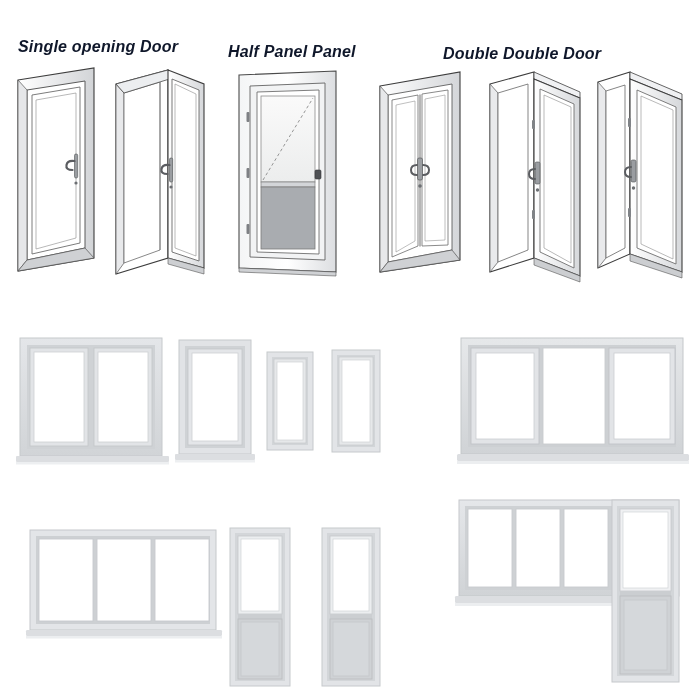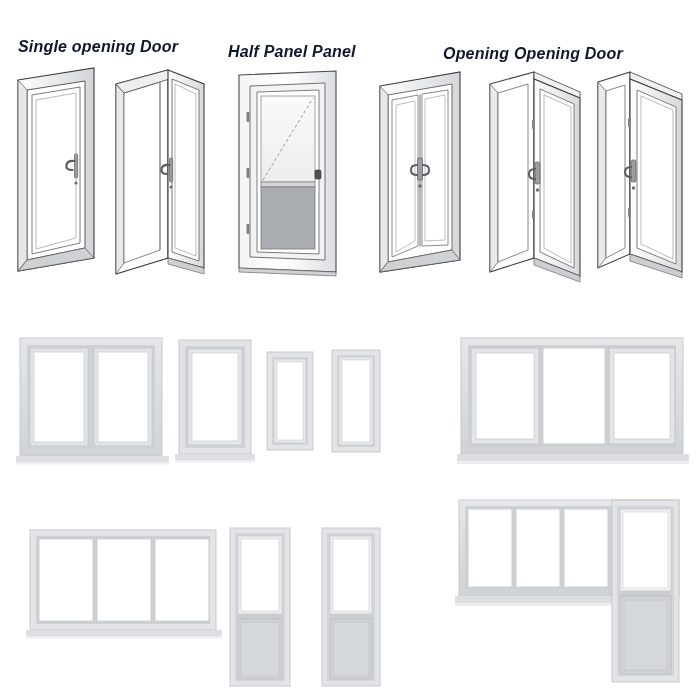--- a/index.html
+++ b/index.html
@@ -31,21 +31,21 @@
 </style>
 </head>
 <body>
 
 <div id="page">
 
   <div class="sec-label" style="left:18px;top:38px;">Single opening Door</div>
 
   <div class="sec-label" style="left:228px;top:43px;">Half Panel Panel</div>
 
-  <div class="sec-label" style="left:443px;top:45px;">Opening Opening Door</div>
+  <div class="sec-label" style="left:443px;top:45px;">Double Double Door</div>
 
   <div class="door3d" style="left:8px;top:62px;width:110px;height:215px;">
     <svg width="110" height="215" viewBox="0 0 110 215">
       <defs>
         <linearGradient id="fr1" x1="0" y1="0" x2="1" y2="0">
           <stop offset="0" stop-color="#ffffff"></stop>
             <stop offset="1" stop-color="#d2d4d7"></stop>
         </linearGradient>
       </defs>
 

